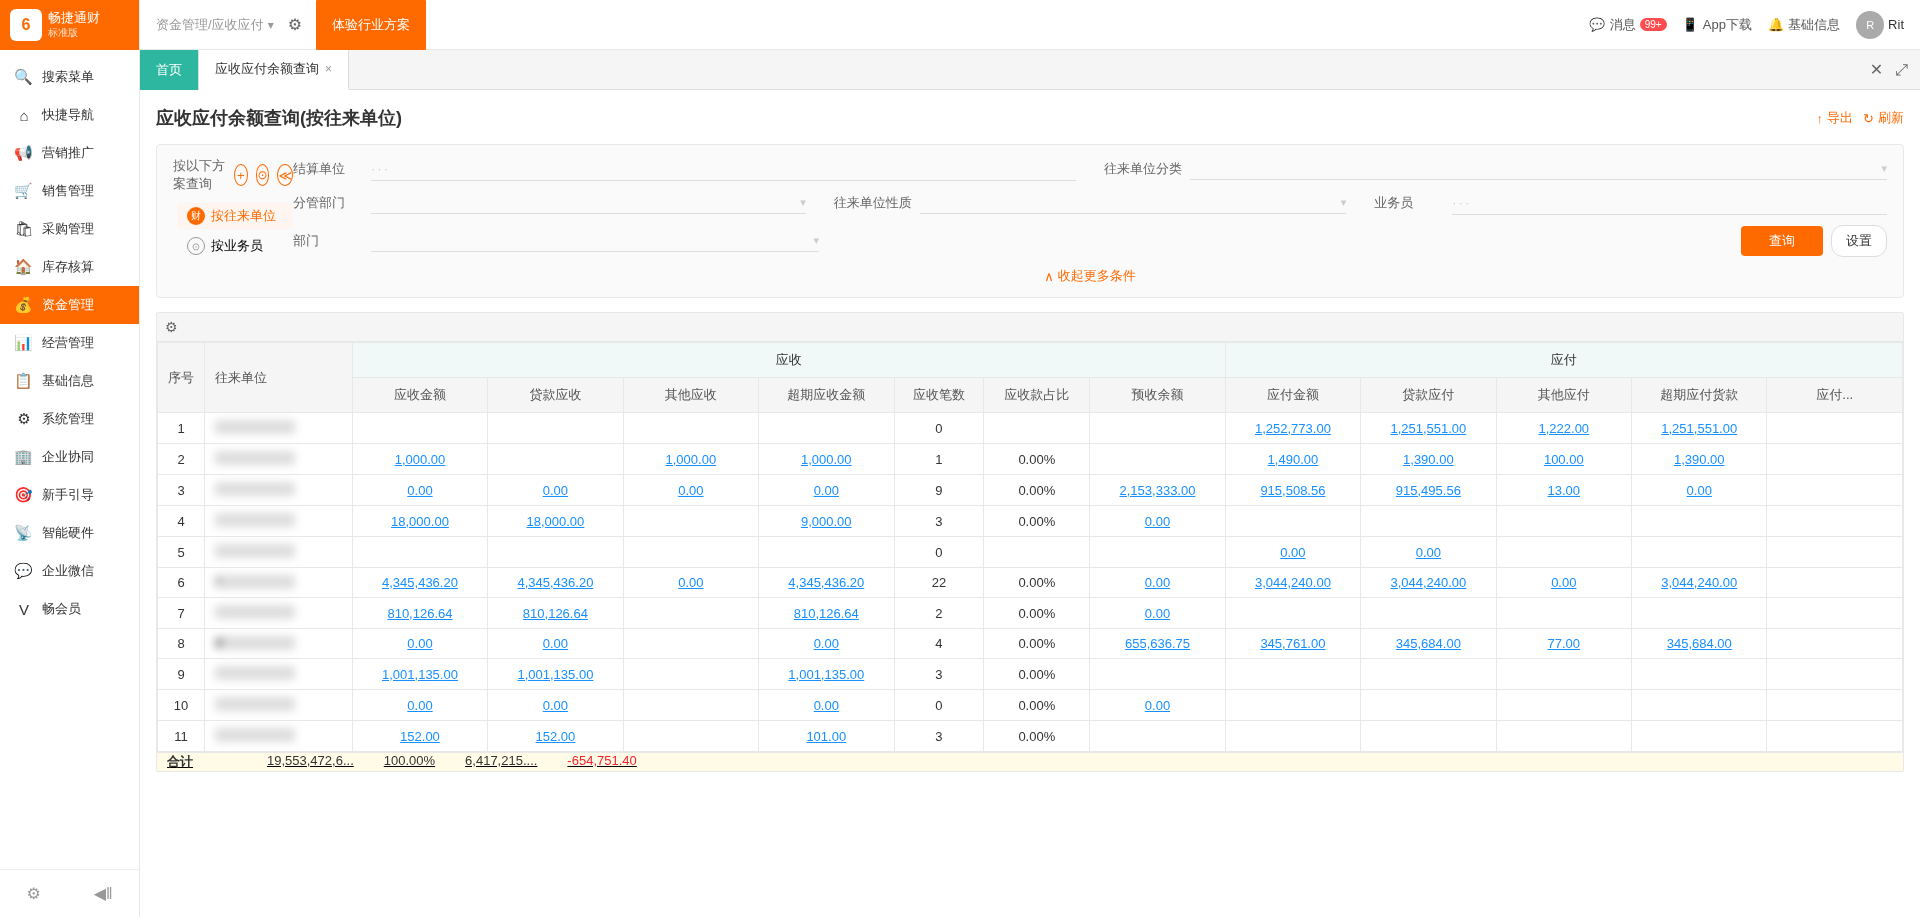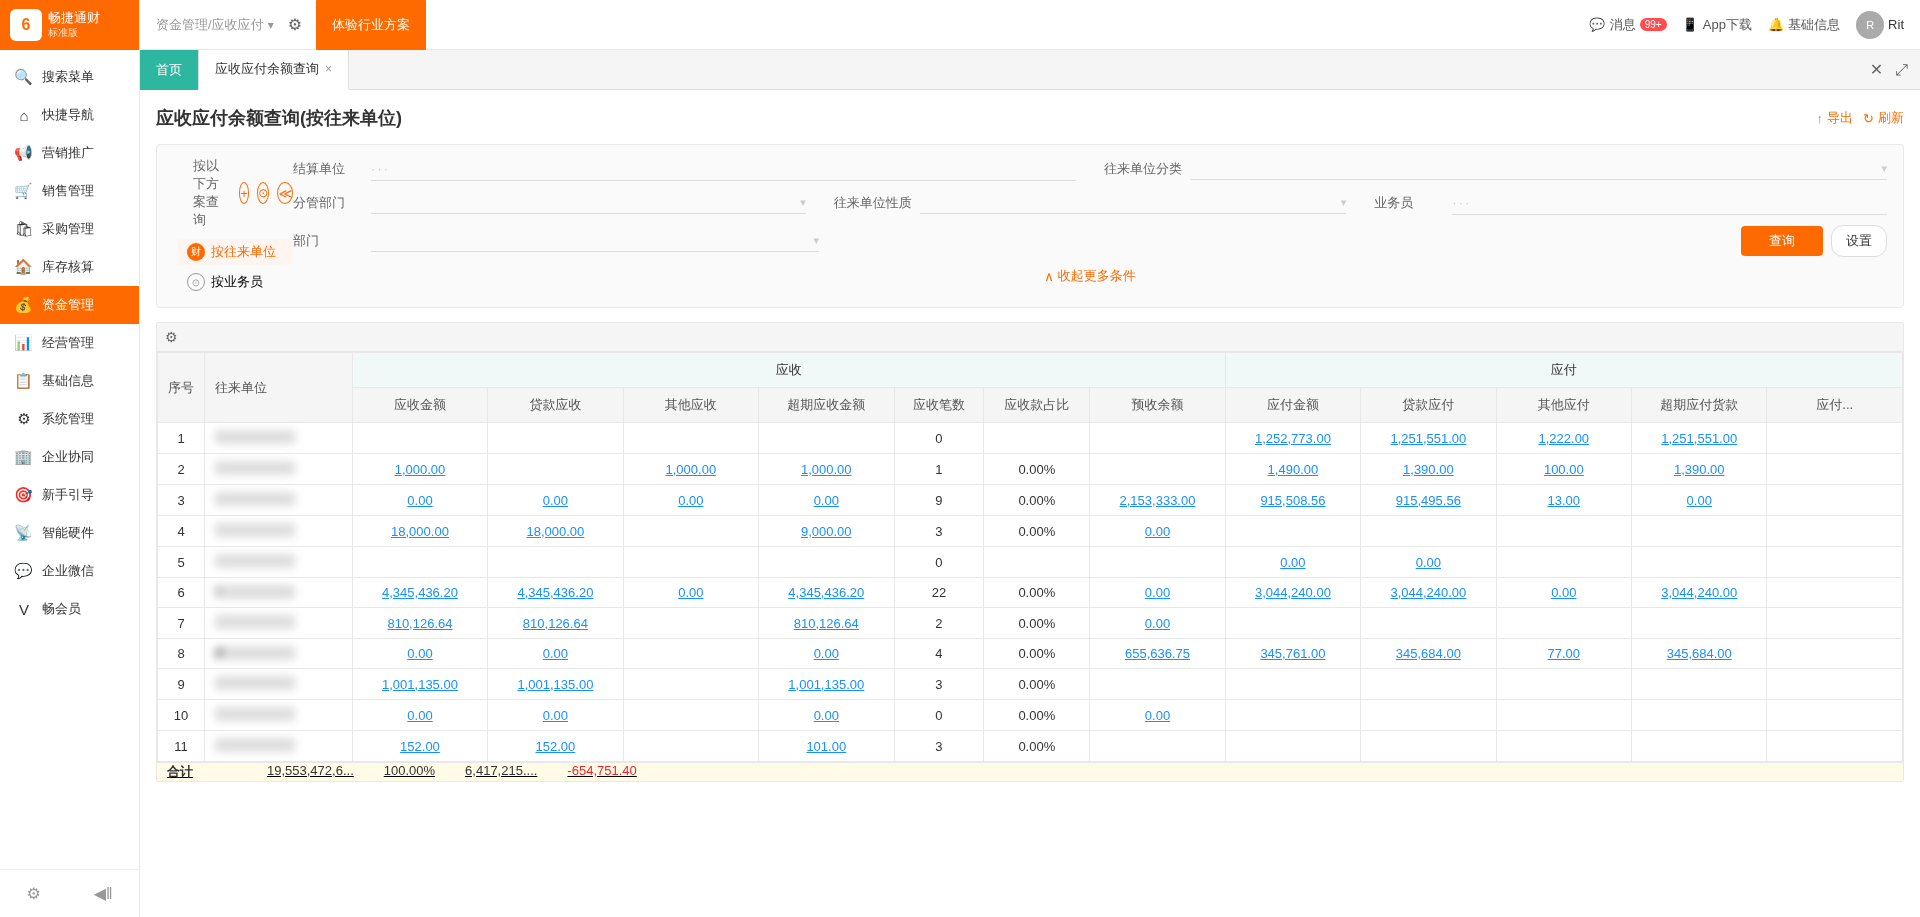--- a/index.html
+++ b/index.html
@@ -48,21 +48,21 @@
     
     .content { flex: 1; overflow: auto; background: #f5f5f5; padding: 0; }
     .page { background: #fff; margin: 0; padding: 16px; min-height: 100%; }
     .page-header { display: flex; align-items: center; justify-content: space-between; margin-bottom: 14px; }
     .page-title { font-size: 18px; font-weight: bold; color: #333; }
     .page-actions { display: flex; gap: 10px; }
     .page-action-btn { display: flex; align-items: center; gap: 4px; color: #ff6a00; cursor: pointer; font-size: 13px; }
 
     
     .filter-area { background: #fafafa; border: 1px solid #e8e8e8; border-radius: 4px; padding: 12px 16px; margin-bottom: 14px; }
-    .filter-top { display: flex; align-items: center; gap: 8px; margin-bottom: 10px; margin-left: 20px; }
+    .filter-top { display: flex; align-items: center; gap: 8px; margin-bottom: 10px; }
     .filter-label { color: #666; font-size: 13px; }
     .filter-icon-btn { color: #ff6a00; cursor: pointer; font-size: 16px; border: 1px solid #ff6a00; border-radius: 50%; width: 22px; height: 22px; display: flex; align-items: center; justify-content: center; font-size: 13px; }
     .filter-options { display: flex; flex-direction: column; gap: 4px; margin-left: 4px; }
     .filter-option { display: flex; align-items: center; gap: 6px; padding: 4px 10px; border-radius: 4px; cursor: pointer; font-size: 13px; }
     .filter-option.active { background: #fff5f0; color: #ff6a00; }
     .filter-option-icon { width: 18px; height: 18px; background: #ff6a00; border-radius: 50%; display: flex; align-items: center; justify-content: center; color: #fff; font-size: 10px; }
     .filter-option-icon2 { width: 18px; height: 18px; border: 1px solid #999; border-radius: 50%; display: flex; align-items: center; justify-content: center; color: #999; font-size: 10px; }
     .filter-row { display: flex; align-items: center; gap: 28px; margin-bottom: 10px; }
     .filter-field { display: flex; align-items: center; flex: 1; min-width: 0; }
     .filter-field-label { color: #666; white-space: nowrap; margin-right: 8px; font-size: 13px; min-width: 70px; }

